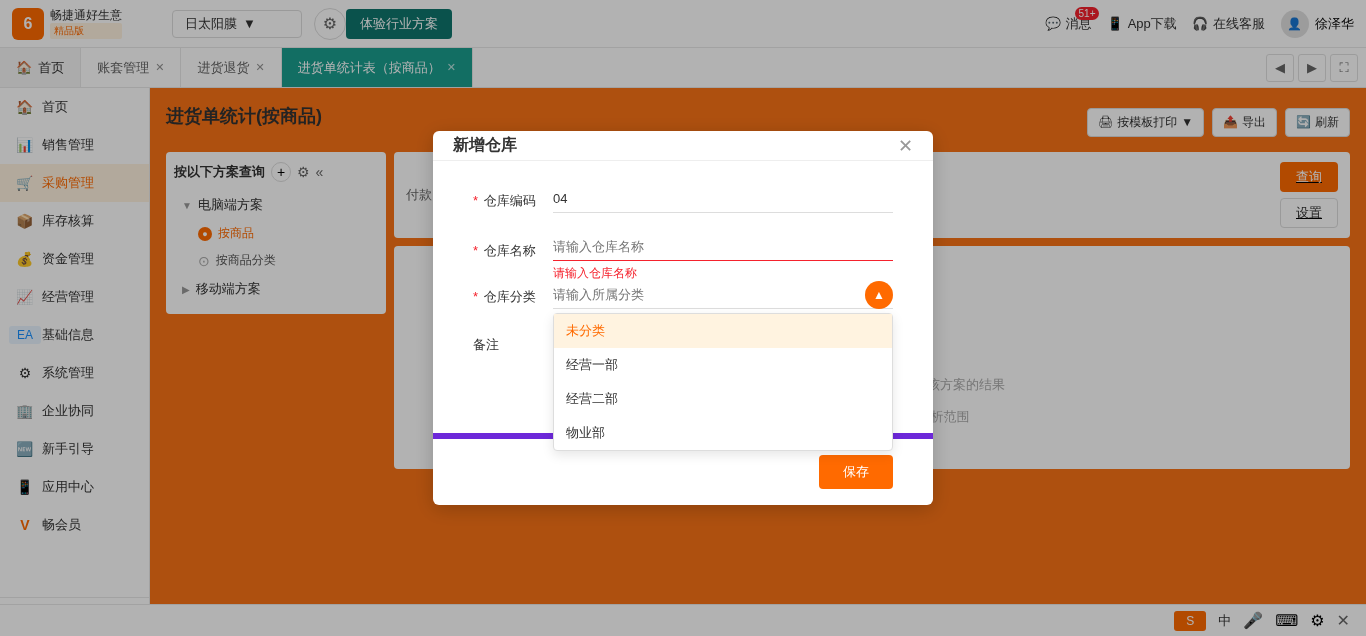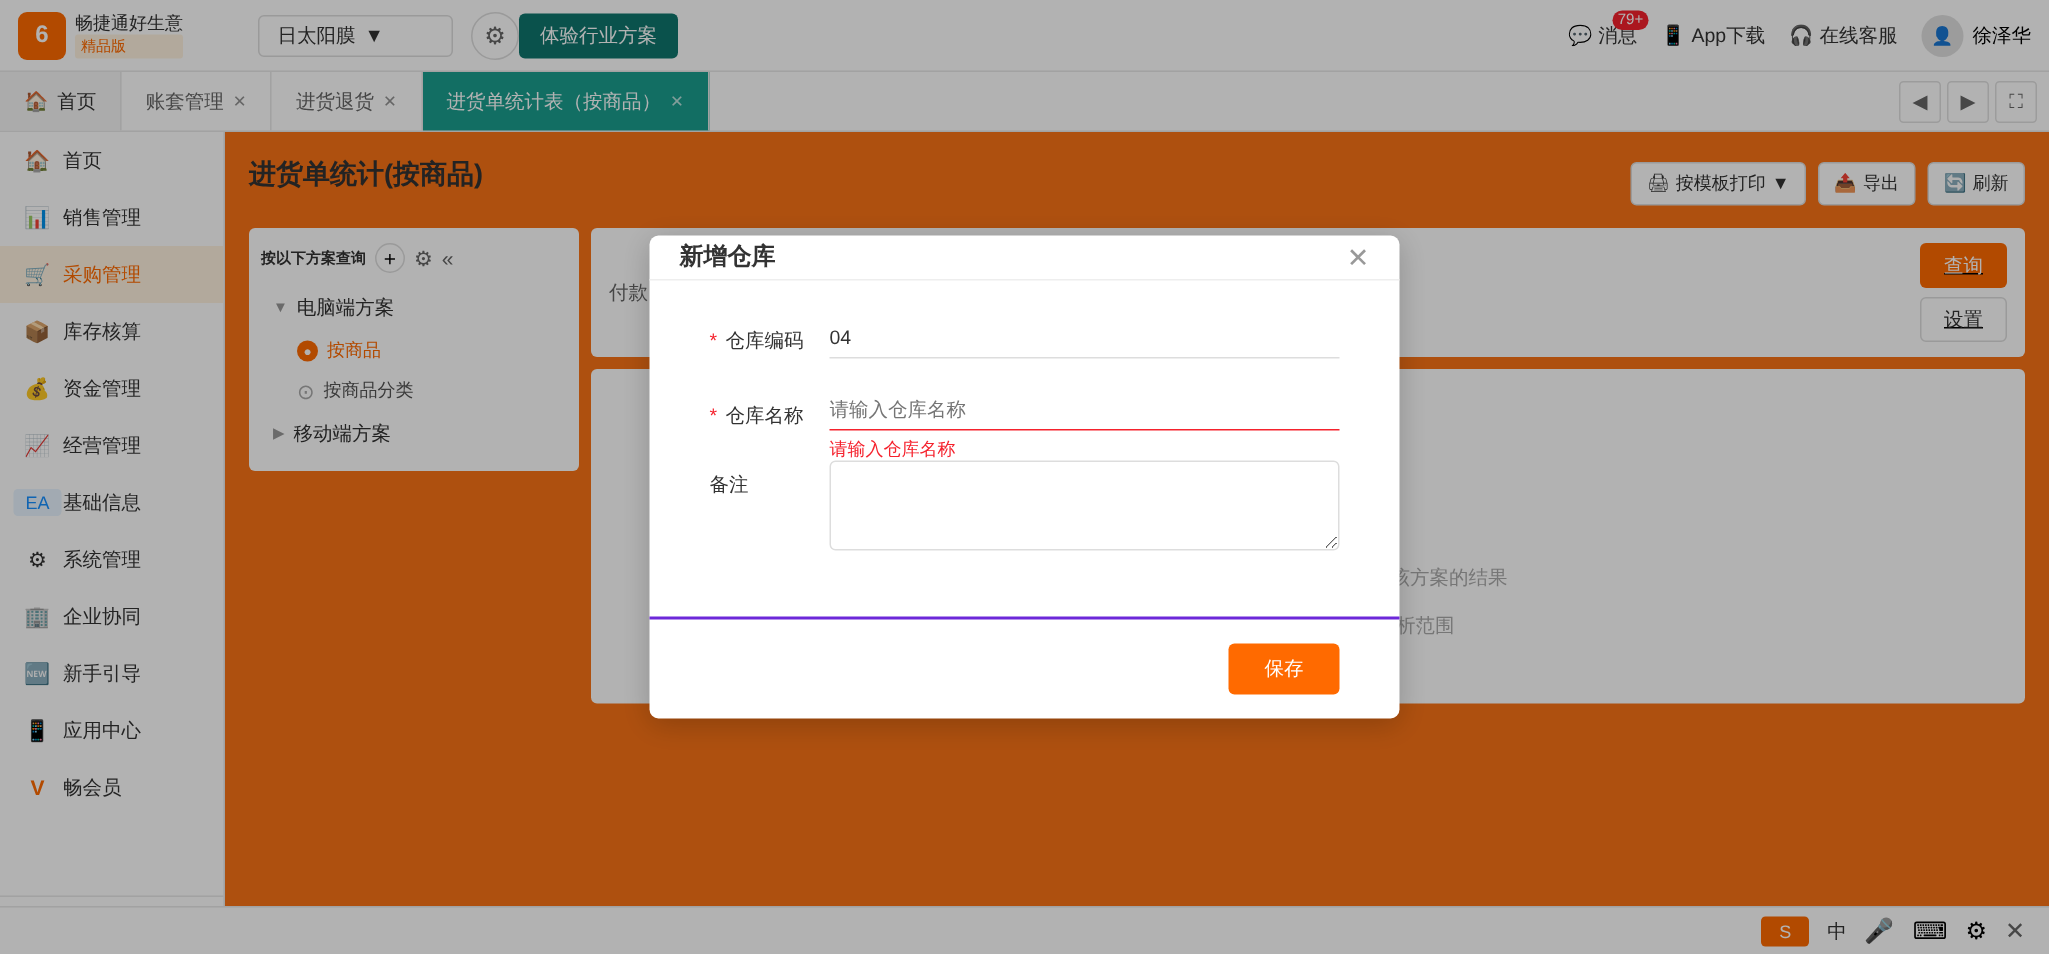--- a/index.html
+++ b/index.html
@@ -355,21 +355,21 @@
       border: 1px solid #ddd;
       border-radius: 4px;
       padding: 6px 8px;
       font-size: 13px;
       resize: vertical;
       min-height: 60px;
       outline: none;
     }
     .modal-footer {
       padding: 16px 40px;
-      border-top: 2px solid #6d28d9;
+      border-top: 6px solid #6d28d9;
       display: flex;
       justify-content: flex-end;
       gap: 12px;
     }
     .save-btn {
       background: #ff6a00;
       color: white;
       border: none;
       padding: 8px 24px;
       border-radius: 4px;
@@ -475,21 +475,21 @@
   <div style="margin-left: 12px;" class="gear-btn">
     <span>⚙</span>
   </div>
 
   <button class="trial-btn">体验行业方案</button>
 
   <div class="top-actions">
     <div class="top-nav-item">
       <span>💬</span>
       <span>消息</span>
-      <span class="badge-red">79+</span>
+      <span class="badge-red">51+</span>
     </div>
     <div class="top-nav-item">
       <span>📱</span>
       <span>App下载</span>
     </div>
     <div class="top-nav-item">
       <span>🎧</span>
       <span>在线客服</span>
     </div>
     <div class="user-area">
@@ -603,21 +603,21 @@
             <span>刷新</span>
           </div>
         </div>
       </div>
 
       <div style="display:flex;gap:8px;">
 
         <div style="width:220px;flex-shrink:0;">
           <div style="background:white;border-radius:4px;padding:10px 8px;">
             <div style="display:flex;align-items:center;gap:6px;margin-bottom:8px;">
-              <span style="font-size:10px;color:#333;font-weight:bold;">按以下方案查询</span>
+              <span style="font-size:13px;color:#333;font-weight:bold;">按以下方案查询</span>
               <span style="width:20px;height:20px;border:1px solid #ddd;border-radius:50%;display:flex;align-items:center;justify-content:center;cursor:pointer;font-size:14px;">+</span>
               <span style="cursor:pointer;color:#666;font-size:14px;">⚙</span>
               <span style="cursor:pointer;color:#666;font-size:14px;">«</span>
             </div>
 
             <div class="scheme-item">
               <span class="scheme-arrow">▼</span>
               <span>电脑端方案</span>
             </div>
             <div class="scheme-sub-item active">
@@ -696,20 +696,37 @@
         <div style="display:flex;align-items:center;width:100%;">
           <div class="form-label">
             <span class="required-star">*</span>
             <span>仓库名称</span>
           </div>
           <input type="text" class="form-input error" style="flex: 1 1 0%;" placeholder="请输入仓库名称">
         </div>
         <div class="error-msg">请输入仓库名称</div>
       </div>
 
+      <div class="form-row">
+        <div class="form-label">
+          <span class="required-star">*</span>
+          <span>仓库分类</span>
+        </div>
+        <div class="form-input-wrap">
+          <input type="text" class="form-input" style="width: 100%; padding-right: 32px;" placeholder="请输入所属分类">
+          <div class="dropdown-arrow">▲</div>
+          
+          <div class="dropdown-list">
+            <div class="dropdown-item selected">未分类</div>
+            <div class="dropdown-item">经营一部</div>
+            <div class="dropdown-item">经营二部</div>
+            <div class="dropdown-item">物业部</div>
+          </div>
+        </div>
+      </div>
 
       <div class="form-row">
         <div class="form-label">
           <span>备注</span>
         </div>
         <textarea class="form-textarea" style="flex: 1 1 0%;"></textarea>
       </div>
     </div>
     <div class="modal-footer">
       <button class="save-btn">保存</button>

